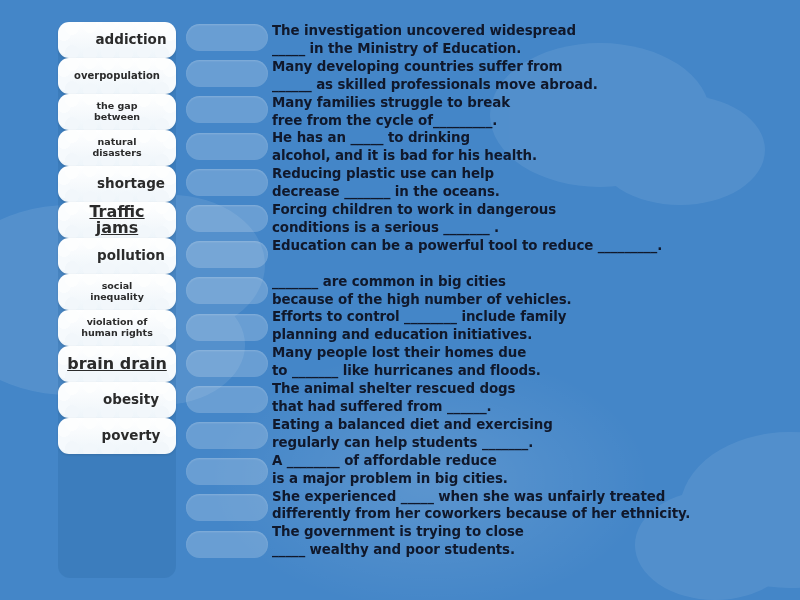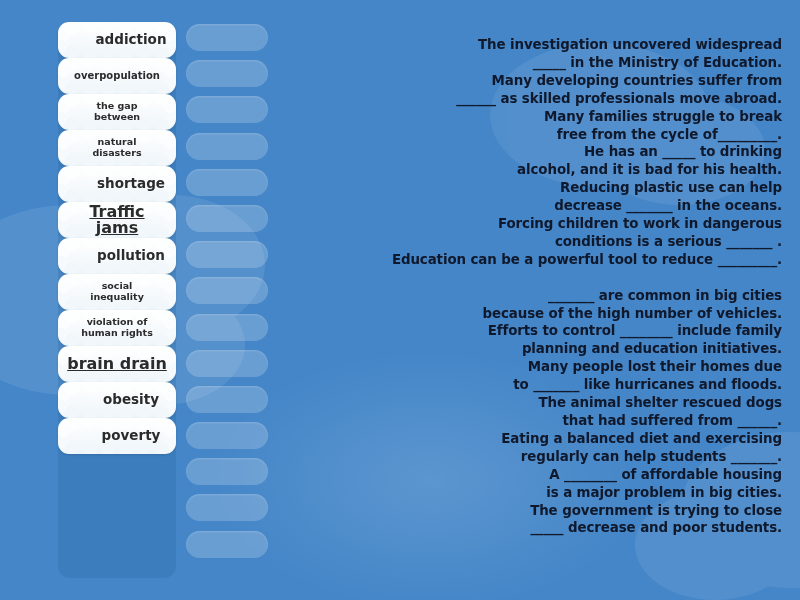--- a/index.html
+++ b/index.html
@@ -111,23 +111,22 @@
     margin-bottom: 9.2px;
     border-radius: 14px;
     background: rgba(255,255,255,0.20);
     box-shadow: inset 0 1px 2px rgba(255,255,255,0.18);
   }
 
   
   #sentences-column {
     position: absolute;
     left: 272px;
-    top: 36px;
+    top: 22px;
     width: 510px;
-    text-align: right;
   }
   .sentence {
     color: #10182b;
     font-weight: bold;
     font-size: 13.4px;
     line-height: 17.9px;
     letter-spacing: -0.1px;
     white-space: pre-line;
     margin: 0;
   }
@@ -239,19 +238,21 @@
       <div class="sentence">_______ are common in big cities
 because of the high number of vehicles.</div>
       <div class="sentence">Efforts to control ________ include family
 planning and education initiatives.</div>
       <div class="sentence">Many people lost their homes due
 to _______ like hurricanes and floods.</div>
       <div class="sentence">The animal shelter rescued dogs
 that had suffered from ______.</div>
       <div class="sentence">Eating a balanced diet and exercising
 regularly can help students _______.</div>
-      <div class="sentence">A ________ of affordable housing
+      <div class="sentence">A ________ of affordable reduce
 is a major problem in big cities.</div>
+      <div class="sentence">She experienced _____ when she was unfairly treated
+differently from her coworkers because of her ethnicity.</div>
       <div class="sentence">The government is trying to close
-_____ decrease and poor students.</div>
+_____ wealthy and poor students.</div>
     </div>
 
 </div>
 
 </body></html>

